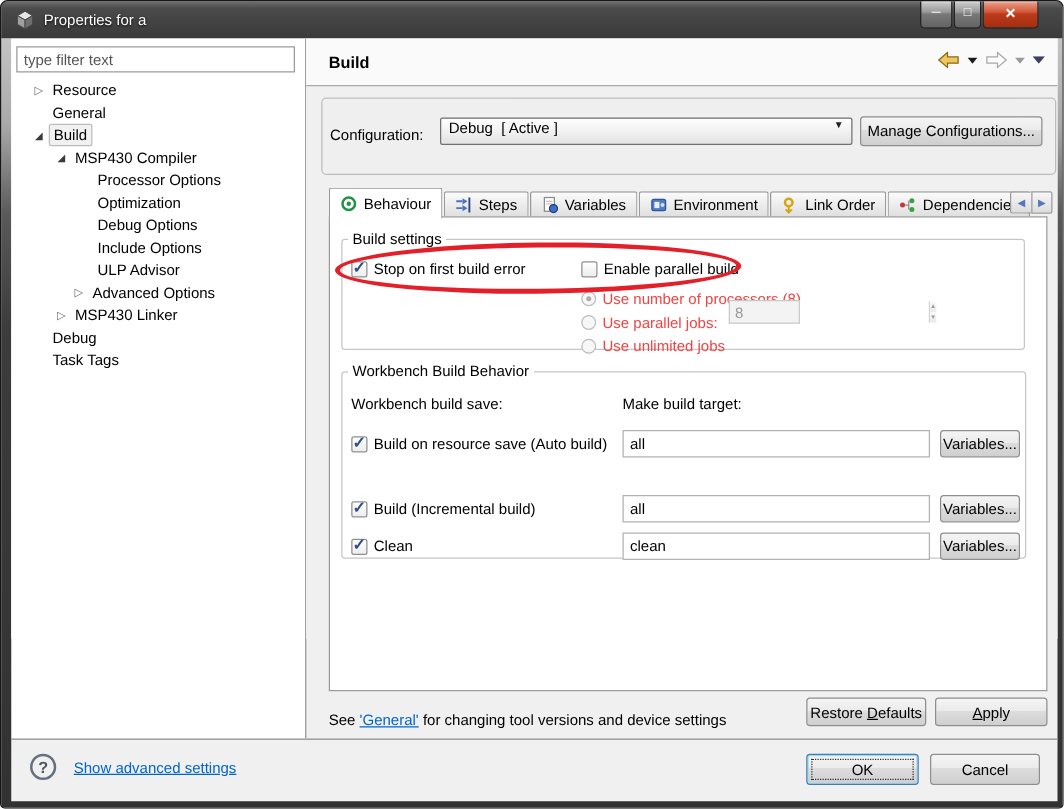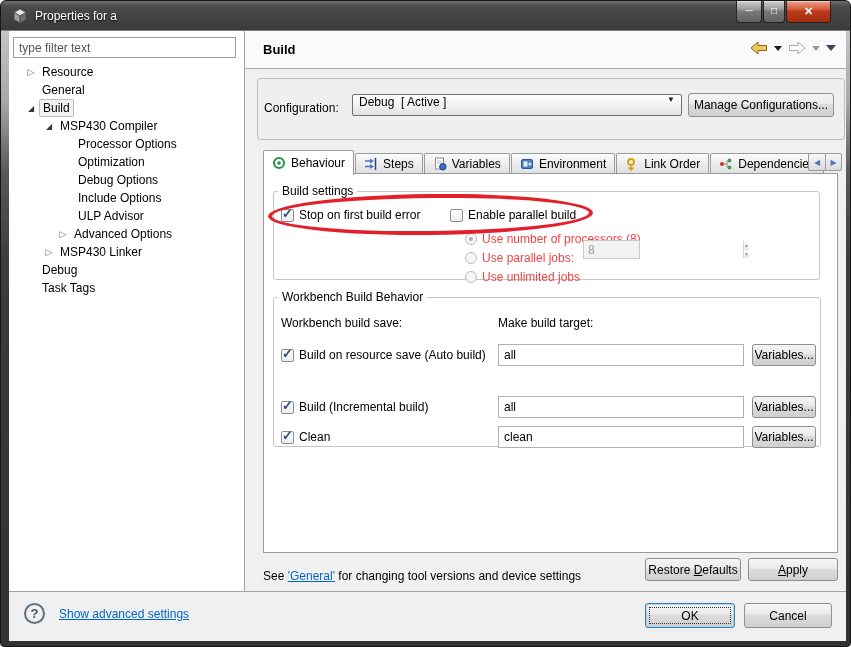--- a/index.html
+++ b/index.html
@@ -274,21 +274,21 @@
       <div id="content-box">
 
         <fieldset id="fs-build">
           <legend>Build settings</legend>
           <div class="cbrow" style="left:7px; top:10px;">
             <span class="cb checked">
                 <span class="chk">✓</span>
               </span>
             <span>Stop on first build error</span>
           </div>
-          <div class="cbrow" style="left:176px; top:10px;">
+          <div class="cbrow" style="left:191px; top:10px;">
             <span class="cb"></span>
             <span>Enable parallel build</span>
           </div>
           <div class="rbrow" style="left:191px; top:34px;">
             <span class="rb checked"></span>
             <span>Use number of processors (8)</span>
           </div>
           <div class="rbrow" style="left:191px; top:53px;">
             <span class="rb"></span>
             <span>Use parallel jobs:</span>

